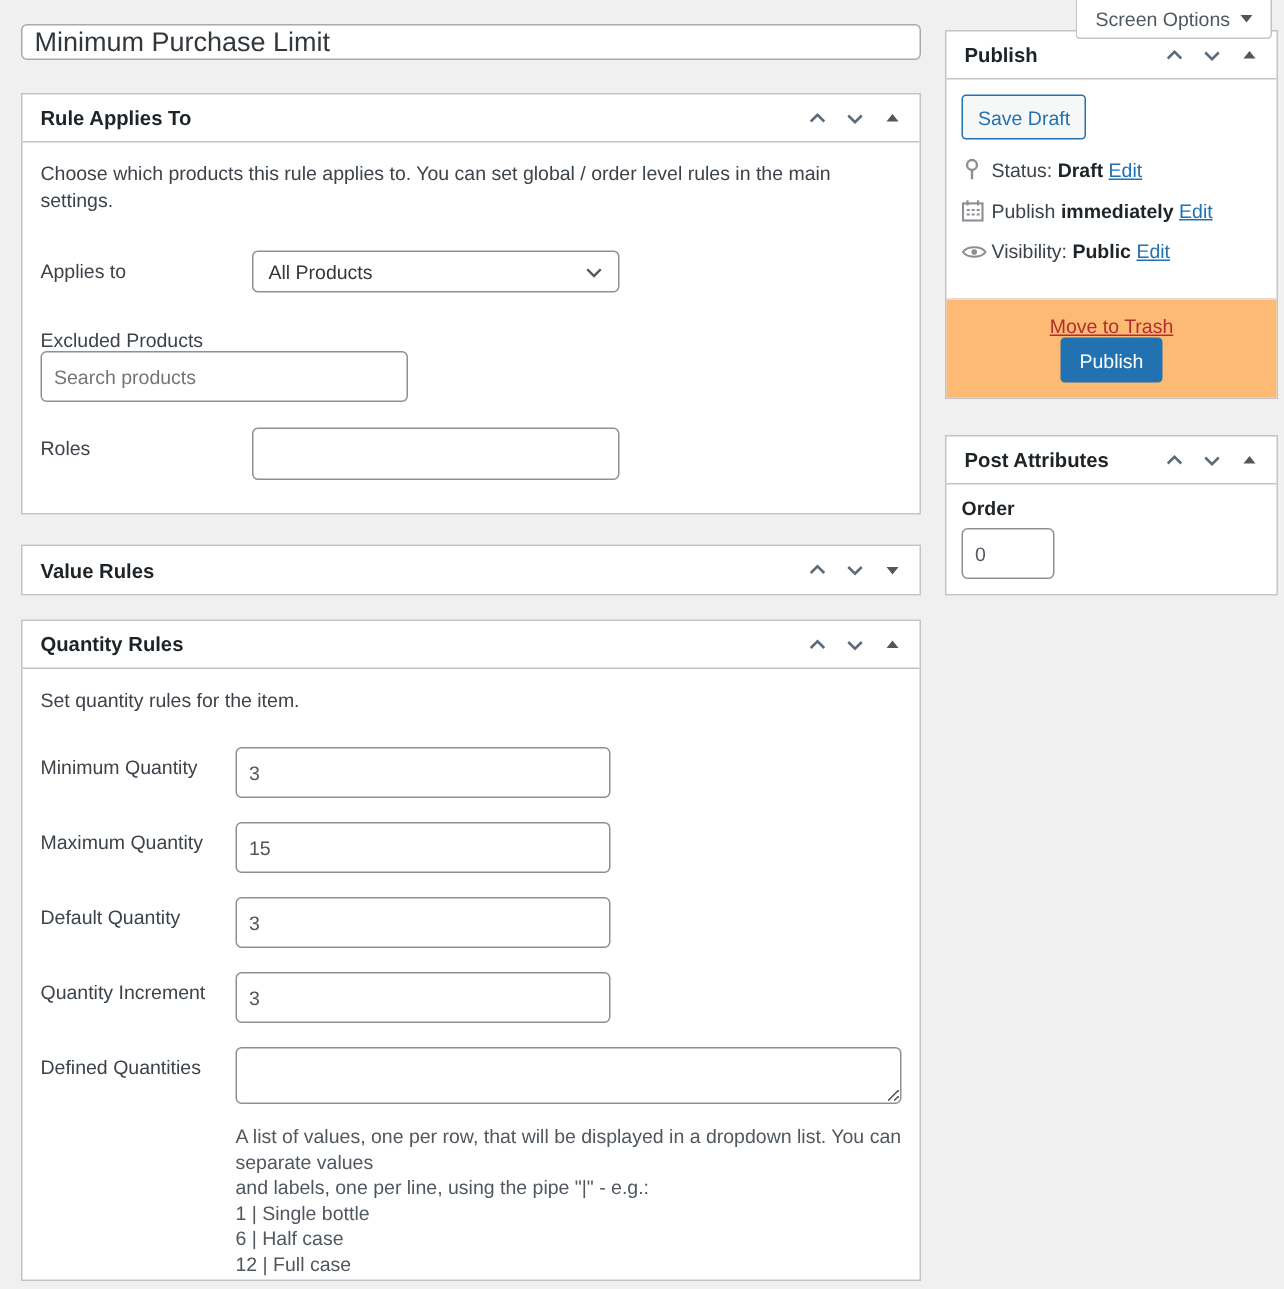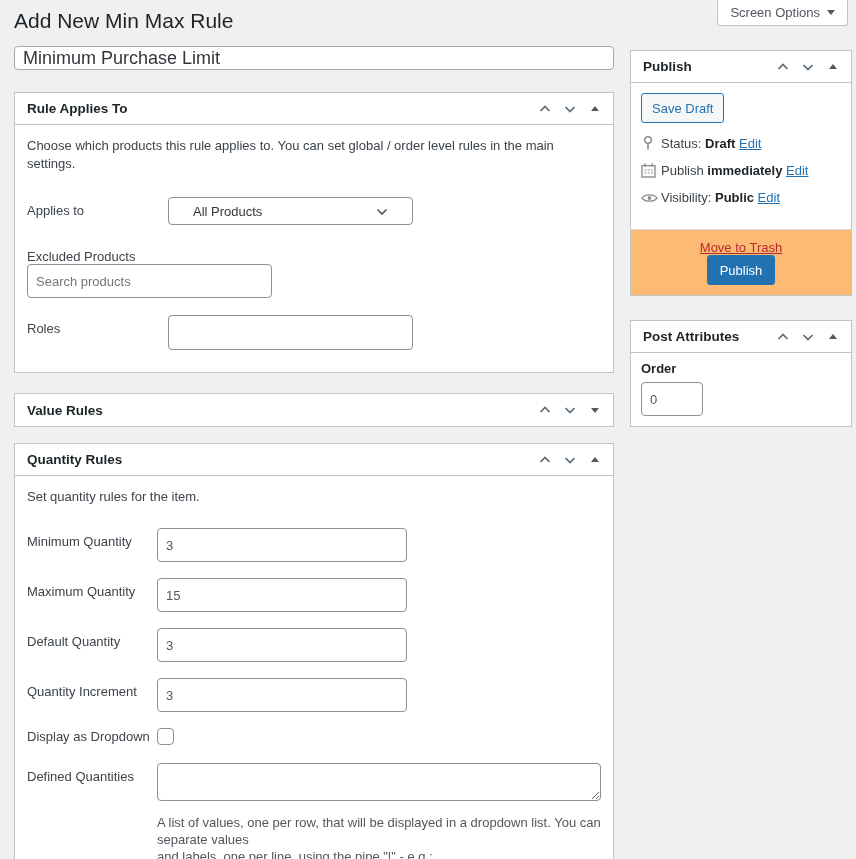--- a/index.html
+++ b/index.html
@@ -61,21 +61,21 @@
     border: 1px solid #8c8f94; border-radius: 4px; background: #fff;
     font-family: "Liberation Sans", sans-serif; font-size: 13px; color: #50575e;
     padding: 16px 8px; outline: none;
   }
   .w245 { width: 245px; } .w250 { width: 250px; }
   .h30 { height: 30px; } .h26 { height: 26px; } .h35 { height: 35px; }
 
   .select-box {
     width: 245px; height: 28px; border: 1px solid #8c8f94; border-radius: 4px;
     background: #fff; display: flex; align-items: center; justify-content: space-between;
-    padding: 0 24px; color: #32373c; cursor: pointer;
+    padding: 0 10px; color: #32373c; cursor: pointer;
   }
 
   .checkbox {
     width: 17px; height: 17px; border: 1px solid #8c8f94; border-radius: 4px;
     background: #fff; display: inline-block; cursor: pointer;
   }
 
   .qty-textarea {
     width: 453px; height: 38px; border: 1px solid #8c8f94; border-radius: 4px;
     background: #fff; font-family: "Liberation Sans", sans-serif; font-size: 13px;
@@ -114,21 +114,20 @@
 </style>
 </head>
 <body>
 
 <div class="screen-options">
   <span>Screen Options</span>
   <span class="tri-down"></span>
 </div>
 
 <div class="wrap">
-  <h1 class="page-title">Add New Min Max Rule</h1>
 
   <div class="columns">
 
     <div class="main-col">
 
       <input class="title-input" type="text" value="Minimum Purchase Limit" style="">
 
       <div class="postbox rule-panel mt22">
         <div class="postbox-header">
           <h2>Rule Applies To</h2>
@@ -224,24 +223,20 @@
             <input class="text-input w250 h26" type="text" value="15" style="">
           </div>
           <div class="form-row mb16">
             <span class="flabel">Default Quantity</span>
             <input class="text-input w250 h26" type="text" value="3" style="">
           </div>
           <div class="form-row mb16">
             <span class="flabel">Quantity Increment</span>
             <input class="text-input w250 h26" type="text" value="3" style="">
           </div>
-          <div class="form-row mb18">
-            <span class="flabel" style="padding-top:1px;">Display as Dropdown</span>
-            <span class="checkbox"></span>
-          </div>
           <div class="form-row">
             <span class="flabel">Defined Quantities</span>
             <textarea class="qty-textarea" value="" style=""></textarea>
           </div>
           <div class="help-block">
             <div>A list of values, one per row, that will be displayed in a dropdown list. You can separate values</div>
             <div>and labels, one per line, using the pipe "|" - e.g.:</div>
             <div>1 | Single bottle</div>
             <div>6 | Half case</div>
             <div>12 | Full case</div>

